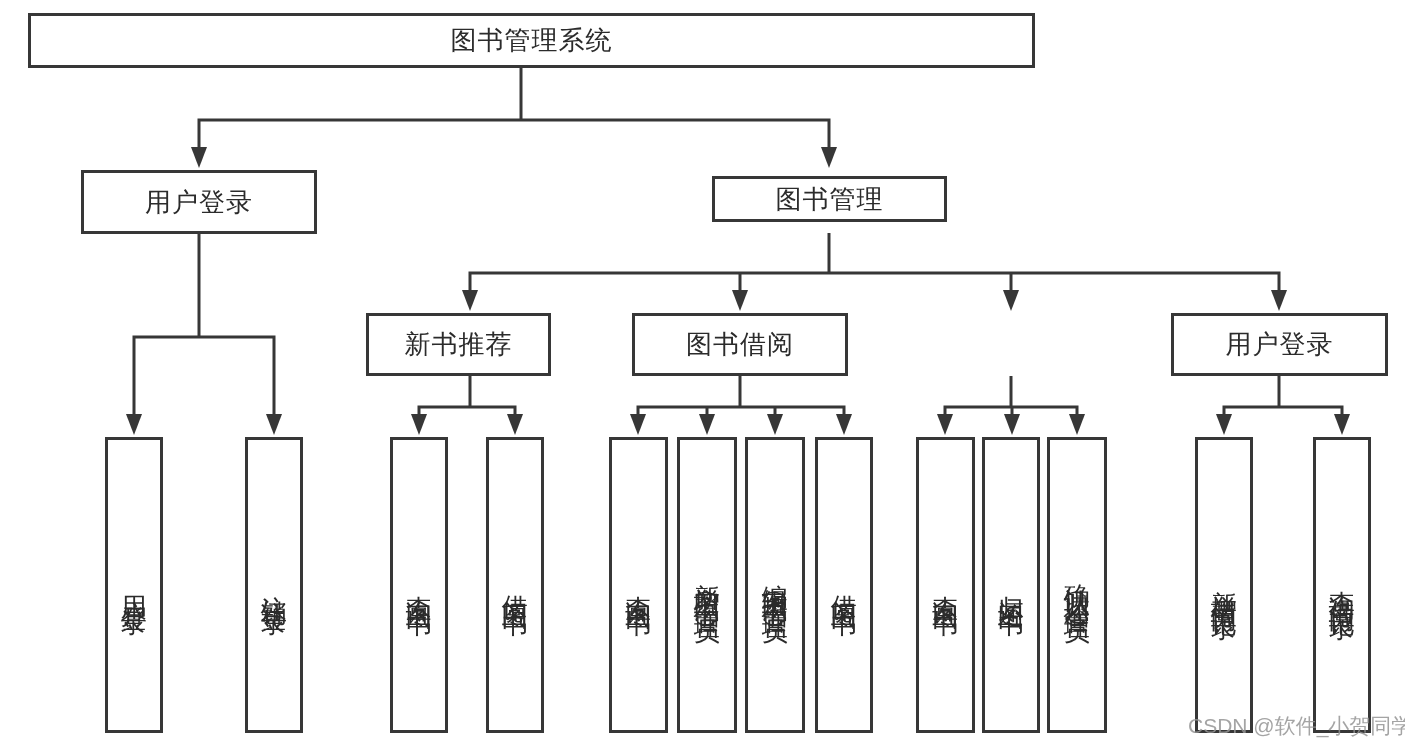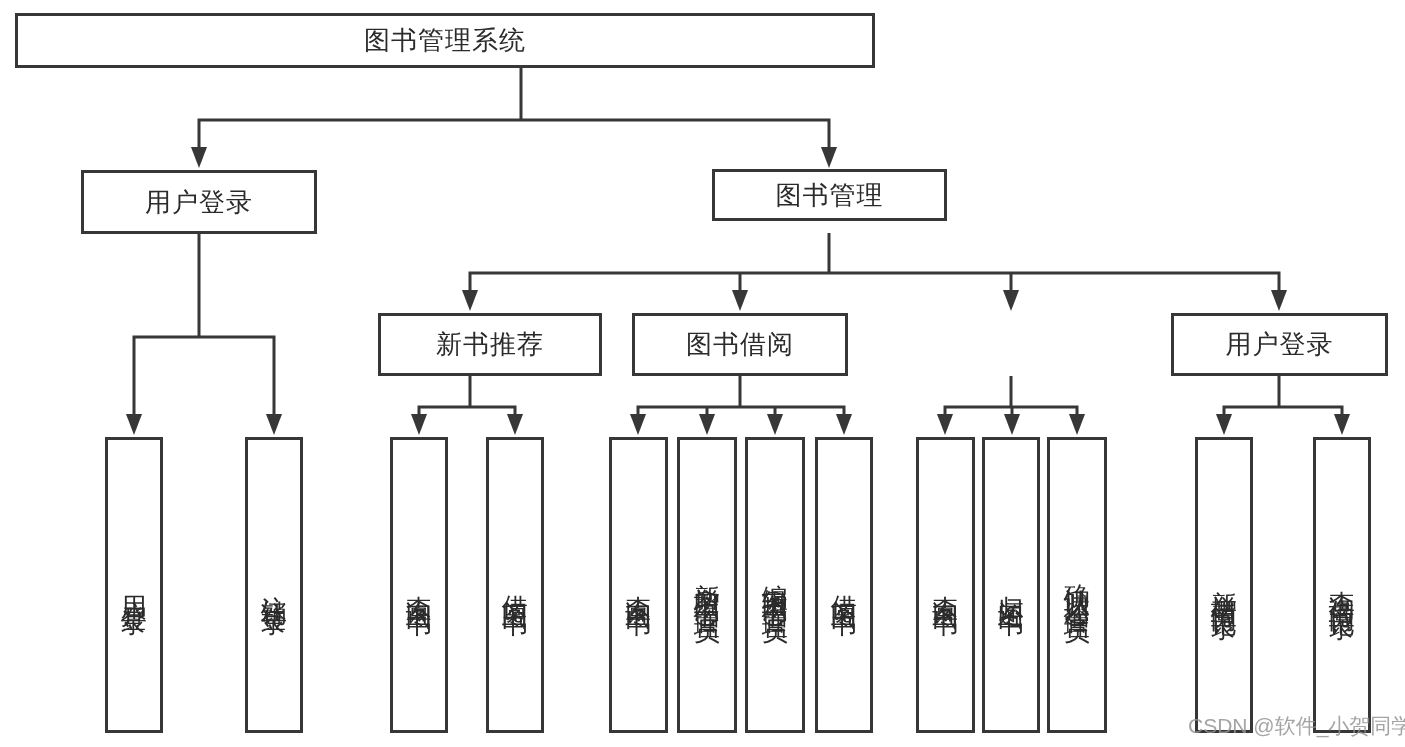--- a/index.html
+++ b/index.html
@@ -110,32 +110,32 @@
       <polygon points="767,414 783,414 775,435"></polygon>
       <polygon points="836,414 852,414 844,435"></polygon>
       <polygon points="937,414 953,414 945,435"></polygon>
       <polygon points="1004,414 1020,414 1012,435"></polygon>
       <polygon points="1069,414 1085,414 1077,435"></polygon>
       <polygon points="1216,414 1232,414 1224,435"></polygon>
       <polygon points="1334,414 1350,414 1342,435"></polygon>
     </g>
   </svg>
 
-  <div class="box" style="left:15px; top:13px; width:860px; height:55px;">
+  <div class="box" style="left:28px; top:13px; width:1007px; height:55px;">
     <span class="hlabel">图书管理系统</span>
   </div>
 
   <div class="box" style="left:81px; top:170px; width:236px; height:64px;">
     <span class="hlabel">用户登录</span>
   </div>
-  <div class="box" style="left:712px; top:169px; width:235px; height:52px;">
+  <div class="box" style="left:712px; top:176px; width:235px; height:46px;">
     <span class="hlabel">图书管理</span>
   </div>
 
-  <div class="box" style="left:378px; top:313px; width:224px; height:63px;">
+  <div class="box" style="left:366px; top:313px; width:185px; height:63px;">
     <span class="hlabel">新书推荐</span>
   </div>
   <div class="box" style="left:632px; top:313px; width:216px; height:63px;">
     <span class="hlabel">图书借阅</span>
   </div>
   <div class="box" style="left:1171px; top:313px; width:217px; height:63px;">
     <span class="hlabel">用户登录</span>
   </div>
 
   <div class="box" style="left:105px; top:437px; width:58px; height:296px;">

